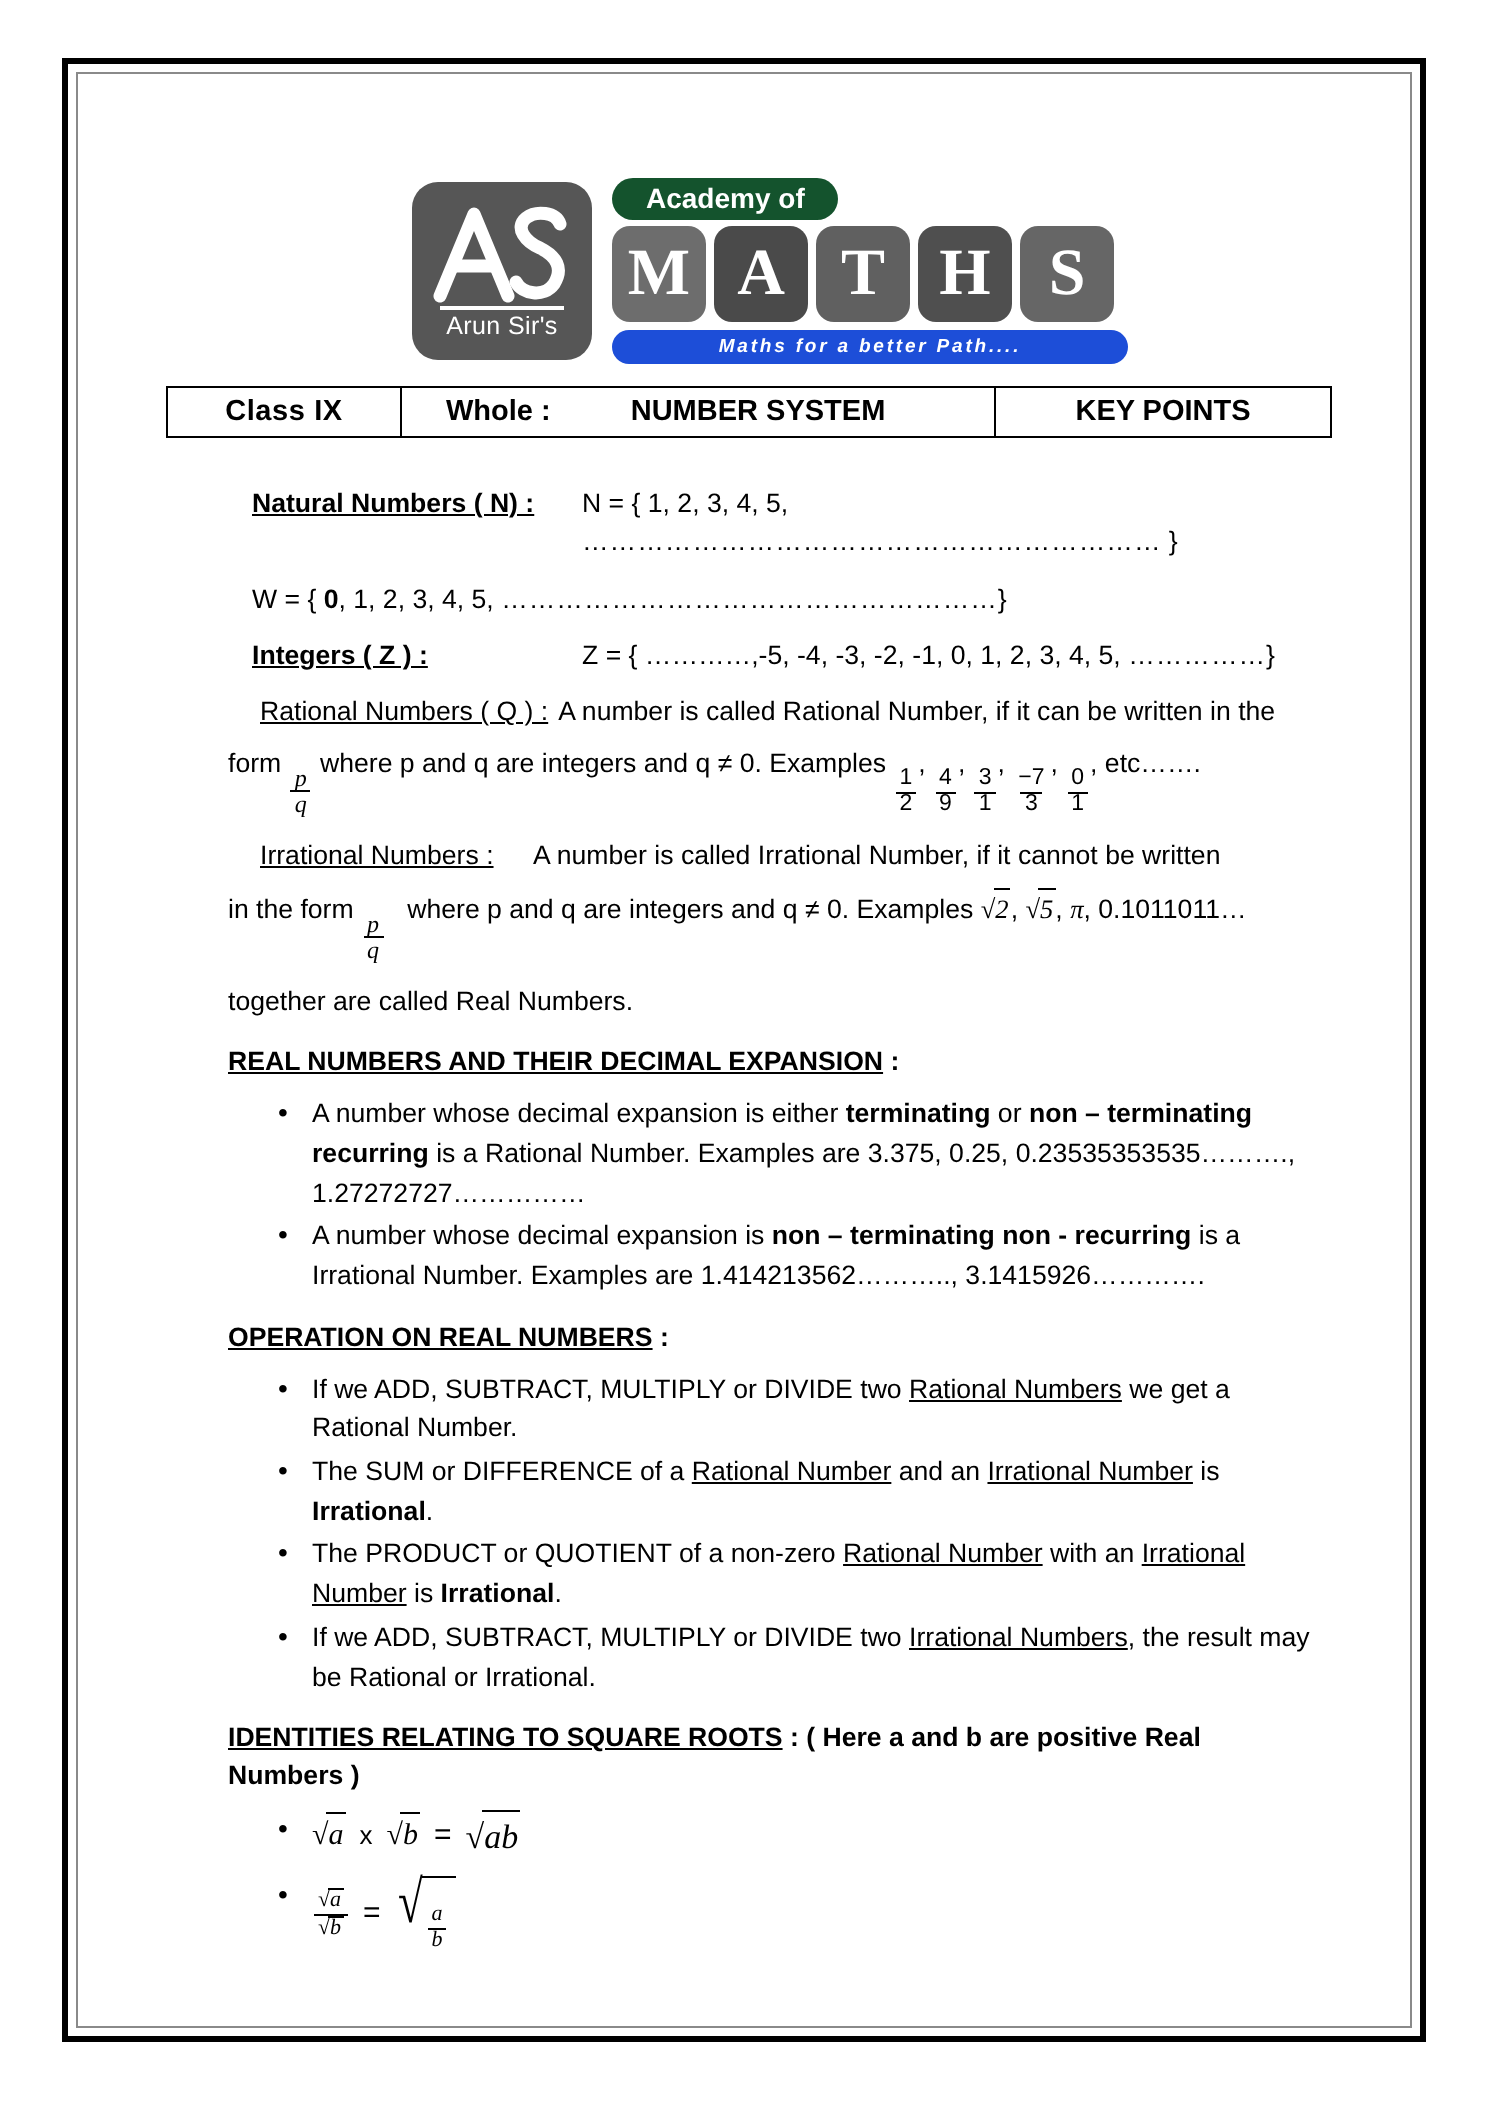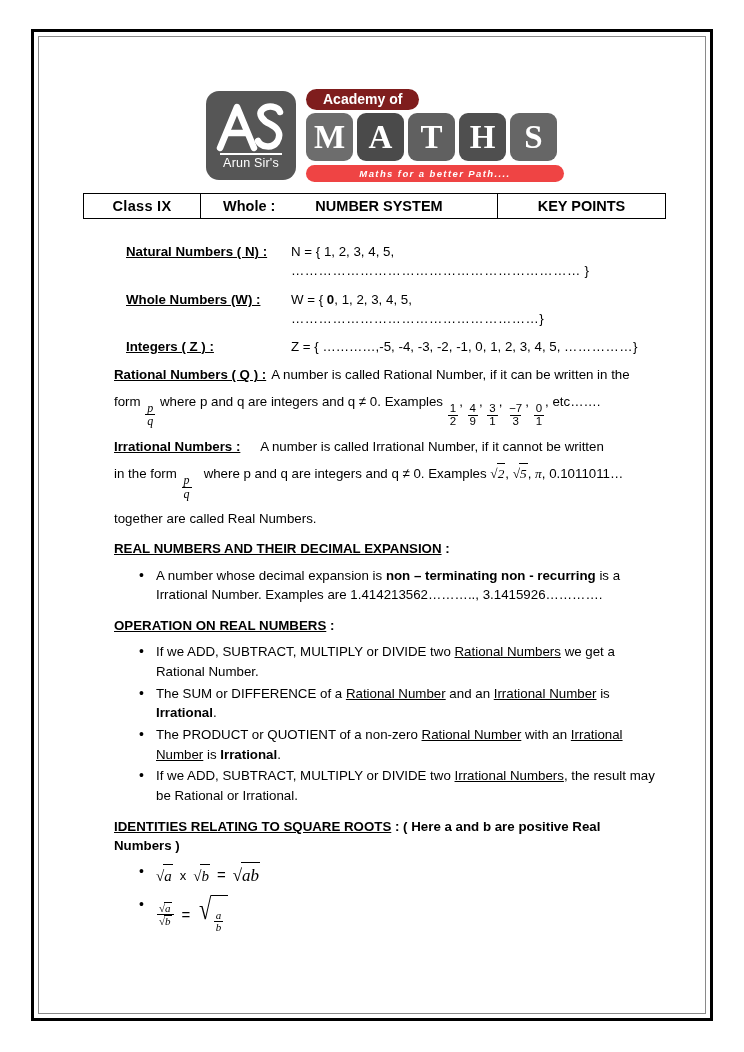--- a/index.html
+++ b/index.html
@@ -103,21 +103,21 @@
     font-family: "Liberation Sans", sans-serif;
     letter-spacing: 0.2px;
   }
 
   .logo-academy {
     position: absolute;
     left: 100px;
     top: 0px;
     height: 21px;
     padding: 0 17px;
-    background: #7f1d1d;
+    background: #14532d;
     border-radius: 11px;
     color: #fff;
     font-size: 14px;
     font-weight: bold;
     line-height: 21px;
     white-space: nowrap;
   }
   .maths-row {
     position: absolute;
     left: 100px;
@@ -137,21 +137,21 @@
     align-items: center;
     justify-content: center;
     line-height: 1;
   }
   .tagline {
     position: absolute;
     left: 100px;
     top: 76px;
     width: 258px;
     height: 17px;
-    background: #ef4444;
+    background: #1d4ed8;
     border-radius: 9px;
     color: #fff;
     font-size: 9.5px;
     font-weight: bold;
     font-style: italic;
     letter-spacing: 1.4px;
     display: flex;
     align-items: center;
     justify-content: center;
     white-space: nowrap;
@@ -214,23 +214,24 @@
     text-decoration: underline;
     white-space: nowrap;
     flex: 0 0 auto;
   }
   .row-value { flex: 1 1 auto; }
   .lbl-w { width: 165px; }
   .dots { letter-spacing: 0.5px; }
 
   .para { margin-bottom: 7px; }
   .para-head {
-    font-weight: bold;
+    font-weight: normal;
     text-decoration: underline;
     margin-right: 5px;
+    margin-left: 16px;
   }
   .indent-line { margin-bottom: 9px; }
 
   .section-head {
     font-weight: bold;
     margin-top: 11px;
     margin-bottom: 7px;
   }
   .section-head .u { text-decoration: underline; text-align: right; }
 
@@ -356,21 +357,20 @@
     </div>
 
     <div class="body-text">
 
       <div class="row">
         <span class="row-label lbl-w">Natural Numbers ( N) :</span>
         <span class="row-value"><span>N = { 1, 2, 3, 4, 5, </span><span class="dots">………………………………………………………</span><span> }</span></span>
       </div>
 
       <div class="row">
-        <span class="row-label lbl-w">Whole Numbers (W) :</span>
         <span class="row-value">W = { <b>0</b>, 1, 2, 3, 4, 5, <span class="dots">………………………………………………</span><span>}</span></span>
       </div>
 
       <div class="row">
         <span class="row-label lbl-w">Integers ( Z ) :</span>
         <span class="row-value"><span>Z = { …………,-5, -4, -3, -2, -1, 0, 1, 2, 3, 4, 5, </span><span class="dots">……………</span><span>}</span></span>
       </div>
 
       <div class="para">
         <span class="para-head">Rational Numbers ( Q ) :</span><span>A number is called Rational Number, if it can be written in the</span>
@@ -419,20 +419,21 @@
         <span class="pi-sym">π</span>,
         <span>0.1011011…</span>
       </div>
 
       <div class="indent-line">together are called Real Numbers.</div>
 
       <div class="section-head">
         <span class="u">REAL NUMBERS AND THEIR DECIMAL EXPANSION</span><span> :</span>
       </div>
       <ul class="bullets">
+        <li><span>A number whose decimal expansion is either </span><b>terminating</b><span> or </span><b>non – terminating recurring</b><span> is a Rational Number. Examples are 3.375, 0.25, 0.23535353535………., 1.27272727……………</span></li>
         <li><span>A number whose decimal expansion is </span><b>non – terminating non - recurring</b><span> is a Irrational Number. Examples are 1.414213562……….., 3.1415926………….</span></li>
       </ul>
 
       <div class="section-head">
         <span class="u">OPERATION ON REAL NUMBERS</span><span> :</span>
       </div>
       <ul class="bullets">
         <li><span>If we ADD, SUBTRACT, MULTIPLY or DIVIDE two </span><span class="u">Rational Numbers</span><span> we get a Rational Number.</span></li>
         <li><span>The SUM or DIFFERENCE of a </span><span class="u">Rational Number</span><span> and an </span><span class="u">Irrational Number</span><span> is </span><b>Irrational</b><span>.</span></li>
         <li><span>The PRODUCT or QUOTIENT of a non-zero </span><span class="u">Rational Number</span><span> with an </span><span class="u">Irrational Number</span><span> is </span><b>Irrational</b><span>.</span></li>

